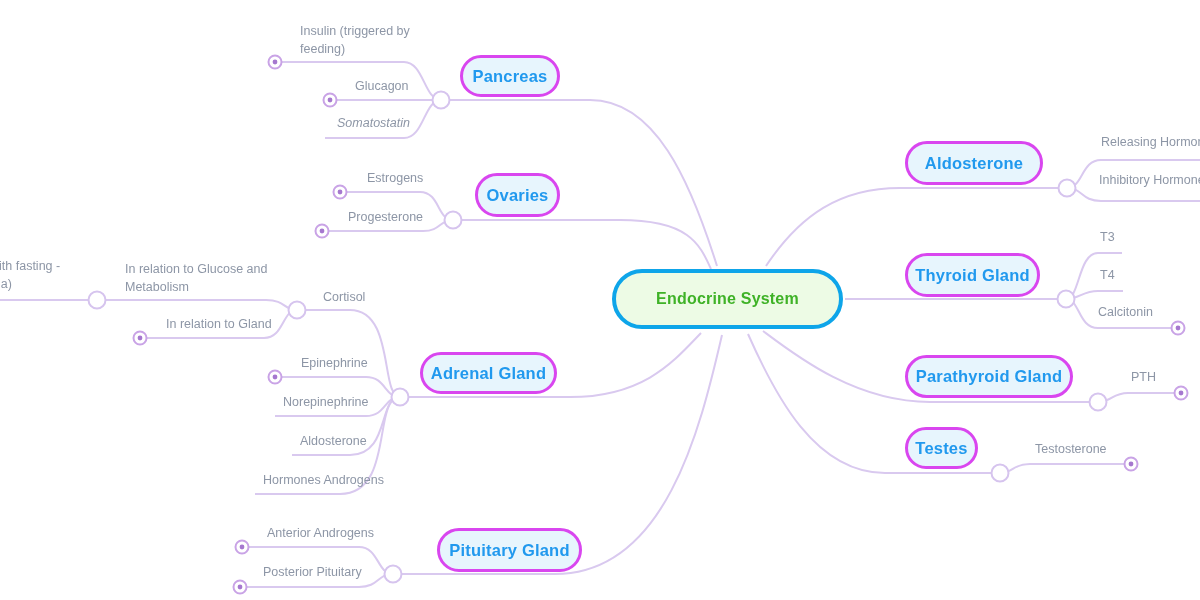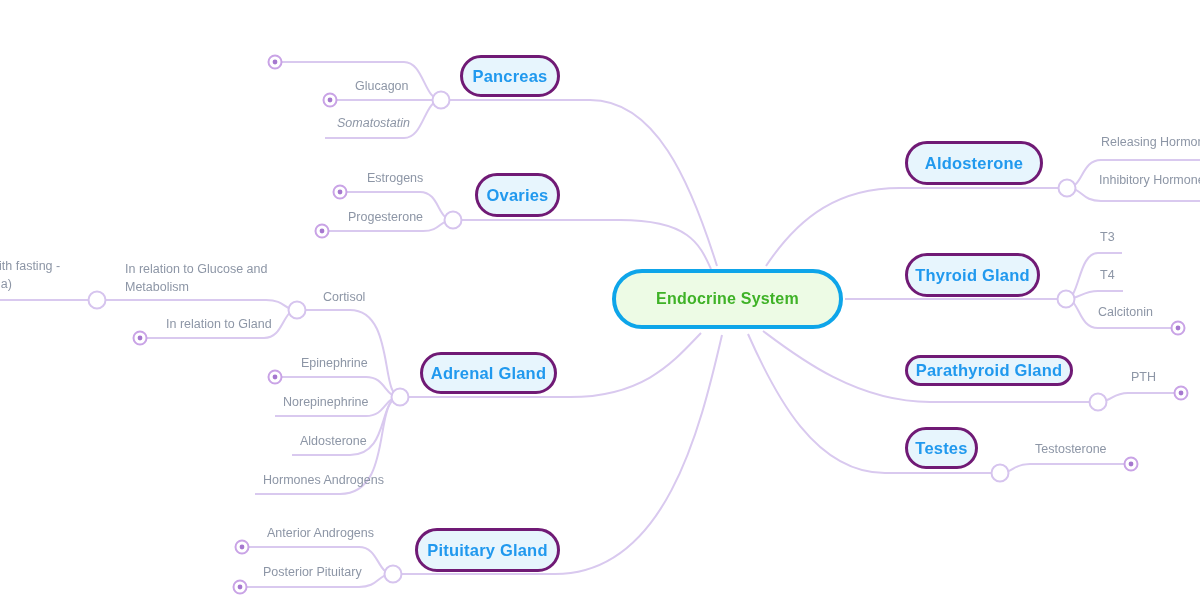--- a/index.html
+++ b/index.html
@@ -3,21 +3,21 @@
 <meta charset="utf-8">
 <style>
   html,body{margin:0;padding:0;background:#ffffff;}
   #canvas{
     position:relative;width:1200px;height:600px;overflow:hidden;
     font-family:"Liberation Sans",sans-serif;background:#ffffff;
   }
   #wires{position:absolute;left:0;top:0;z-index:0;}
   .pill{
     position:absolute;z-index:2;display:flex;align-items:center;justify-content:center;
-    border-radius:999px;background:#e7f5fd;border:3px solid #701a75;
+    border-radius:999px;background:#e7f5fd;border:3px solid #d946ef;
     color:#2199ee;font-weight:bold;font-size:16.5px;letter-spacing:.2px;
     box-sizing:border-box;white-space:nowrap;cursor:pointer;
   }
   .pill.center{
     background:#edfbe5;border:4px solid #0ea5e9;color:#3fb227;font-size:16px;
   }
   .leaf{
     position:absolute;z-index:1;color:#8d96a6;font-size:12.5px;line-height:1.45;
     white-space:nowrap;cursor:pointer;
   }
@@ -126,26 +126,27 @@
         <circle class="ring" cx="1131" cy="464" r="6.5"></circle>
         <circle class="dot" cx="1131" cy="464" r="2.4"></circle>
       </g>
   </svg>
 
   <div class="pill center" style="left:612px;top:269px;width:231px;height:60px;">Endocrine System</div>
 
   <div class="pill" style="left:460px;top:55px;width:100px;height:42px;">Pancreas</div>
   <div class="pill" style="left:475px;top:173px;width:85px;height:44px;">Ovaries</div>
   <div class="pill" style="left:420px;top:352px;width:137px;height:42px;">Adrenal Gland</div>
-  <div class="pill" style="left:415px;top:528px;width:145px;height:44px;text-align:center;">Pituitary Gland</div>
+  <div class="pill" style="left:437px;top:528px;width:145px;height:44px;text-align:center;">Pituitary Gland</div>
   <div class="pill" style="left:905px;top:141px;width:138px;height:44px;">Aldosterone</div>
   <div class="pill" style="left:905px;top:253px;width:135px;height:44px;">Thyroid Gland</div>
-  <div class="pill" style="left:905px;top:355px;width:168px;height:31px;">Parathyroid Gland</div>
+  <div class="pill" style="left:905px;top:355px;width:168px;height:43px;">Parathyroid Gland</div>
   <div class="pill" style="left:905px;top:427px;width:73px;height:42px;">Testes</div>
 
+  <div class="leaf wrap" style="left:300px;top:22px;width:122px;">Insulin (triggered by feeding)</div>
   <div class="leaf" style="left:355px;top:77px;">Glucagon</div>
   <div class="leaf" style="left:337px;top:114px;font-style:italic;">Somatostatin</div>
 
   <div class="leaf" style="left:367px;top:169px;">Estrogens</div>
   <div class="leaf" style="left:348px;top:208px;">Progesterone</div>
 
   <div class="leaf" style="left:323px;top:288px;">Cortisol</div>
   <div class="leaf wrap" style="left:125px;top:260px;width:155px;">In relation to Glucose and Metabolism</div>
   <div class="leaf" style="left:-10px;top:257px;">with fasting -</div>
   <div class="leaf" style="left:-2px;top:275px;">ia)</div>

